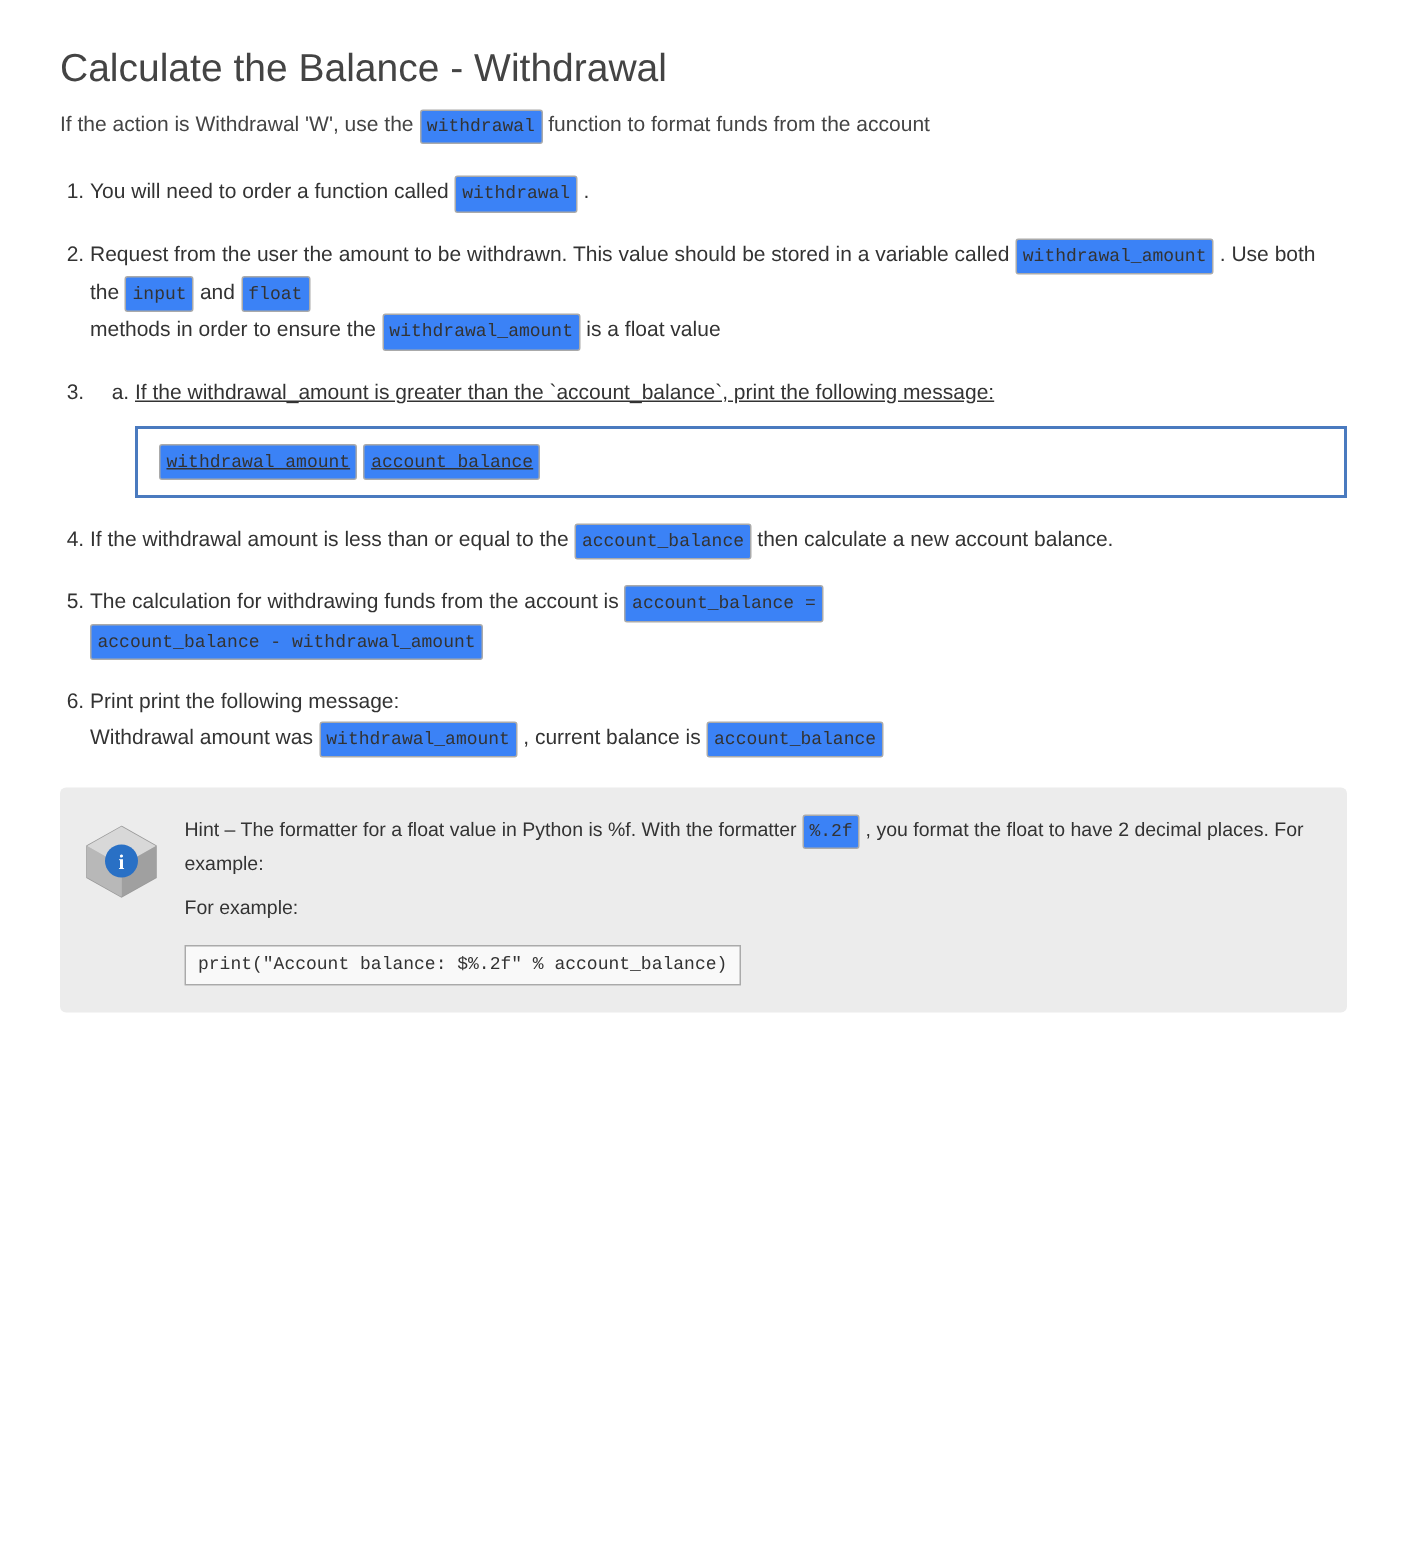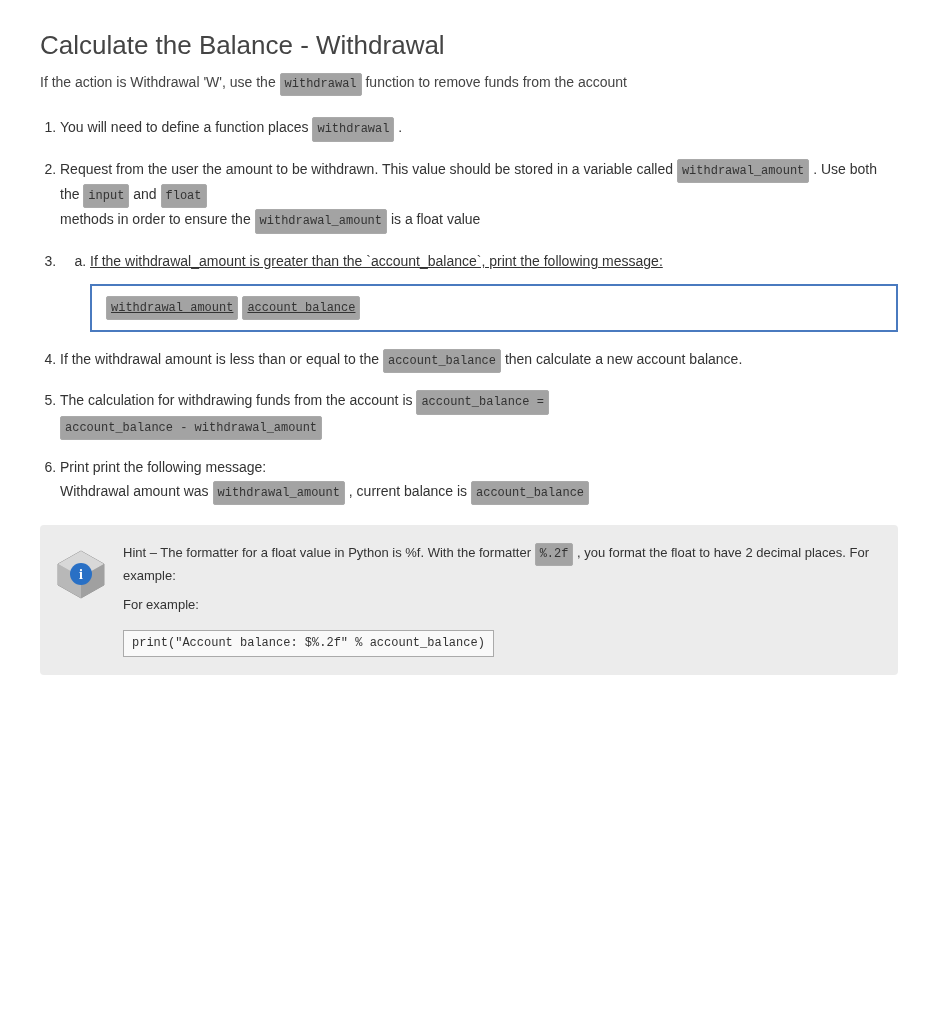--- a/index.html
+++ b/index.html
@@ -29,21 +29,21 @@
     }
     ol > li {
       margin-bottom: 16px;
       line-height: 1.7;
       font-size: 14px;
       color: #333;
     }
     .code-tag {
       display: inline-block;
       border: 1px solid #aaa;
-      background: #a3a3a3;
+      background: #3b82f6;
       padding: 1px 4px;
       font-family: 'Courier New', Courier, monospace;
       font-size: 12px;
       color: #333;
       border-radius: 2px;
     }
     .sub-list {
       list-style-type: lower-alpha;
       padding-left: 30px;
       margin-top: 6px;
@@ -108,27 +108,27 @@
     }
   </style>
 </head>
 <body>
 
 <h1>Calculate the Balance - Withdrawal</h1>
 
 <p class="intro">
   <span>If the action is Withdrawal 'W', use the</span>
   <span class="code-tag">withdrawal</span>
-  <span>function to remove funds from the account</span>
+  <span>function to format funds from the account</span>
 </p>
 
 <ol>
 
   <li>
-    <span>You will need to define a function places</span>
+    <span>You will need to order a function called</span>
     <span class="code-tag">withdrawal</span>
     <span>.</span>
   </li>
 
   <li>
     <span>Request from the user the amount to be withdrawn. This value should be stored in a variable called</span>
     <span class="code-tag">withdrawal_amount</span>
     <span>. Use both the</span>
     <span class="code-tag">input</span>
     <span>and</span>

